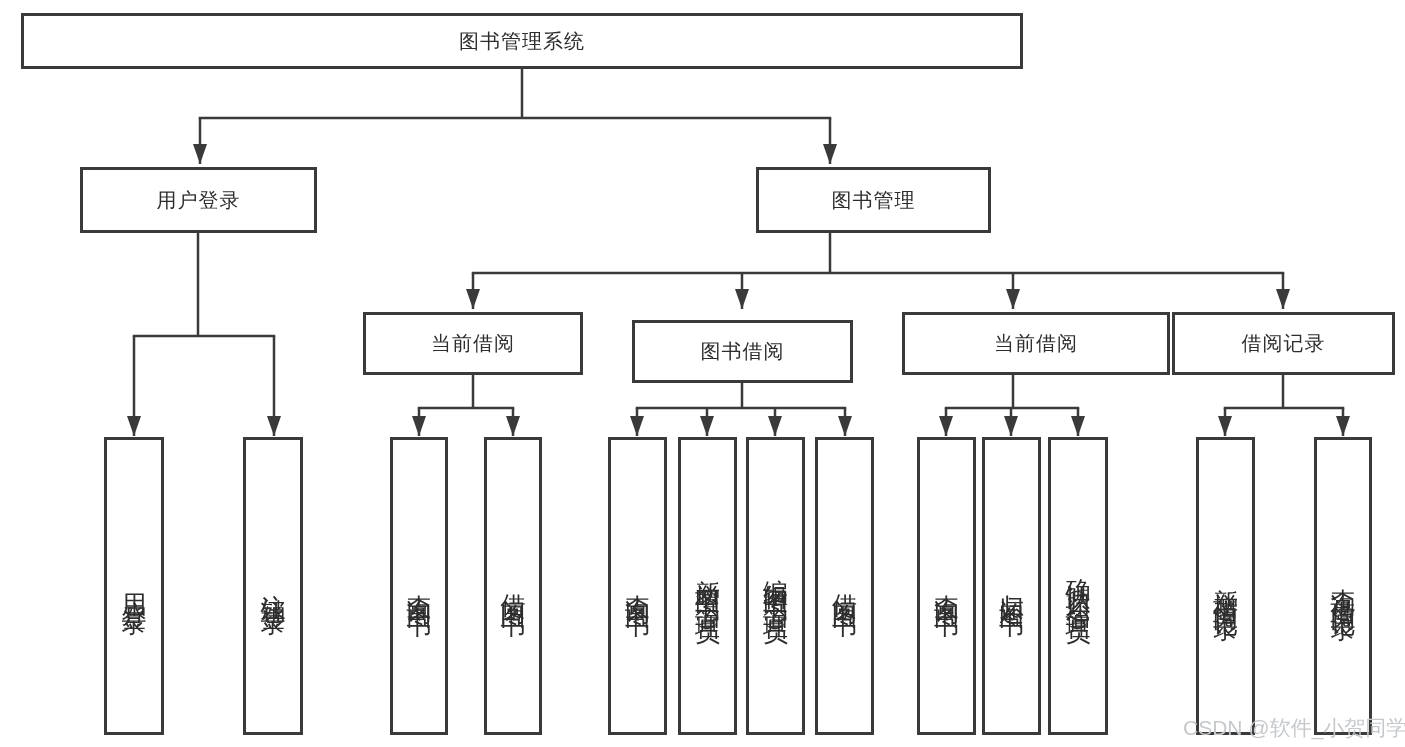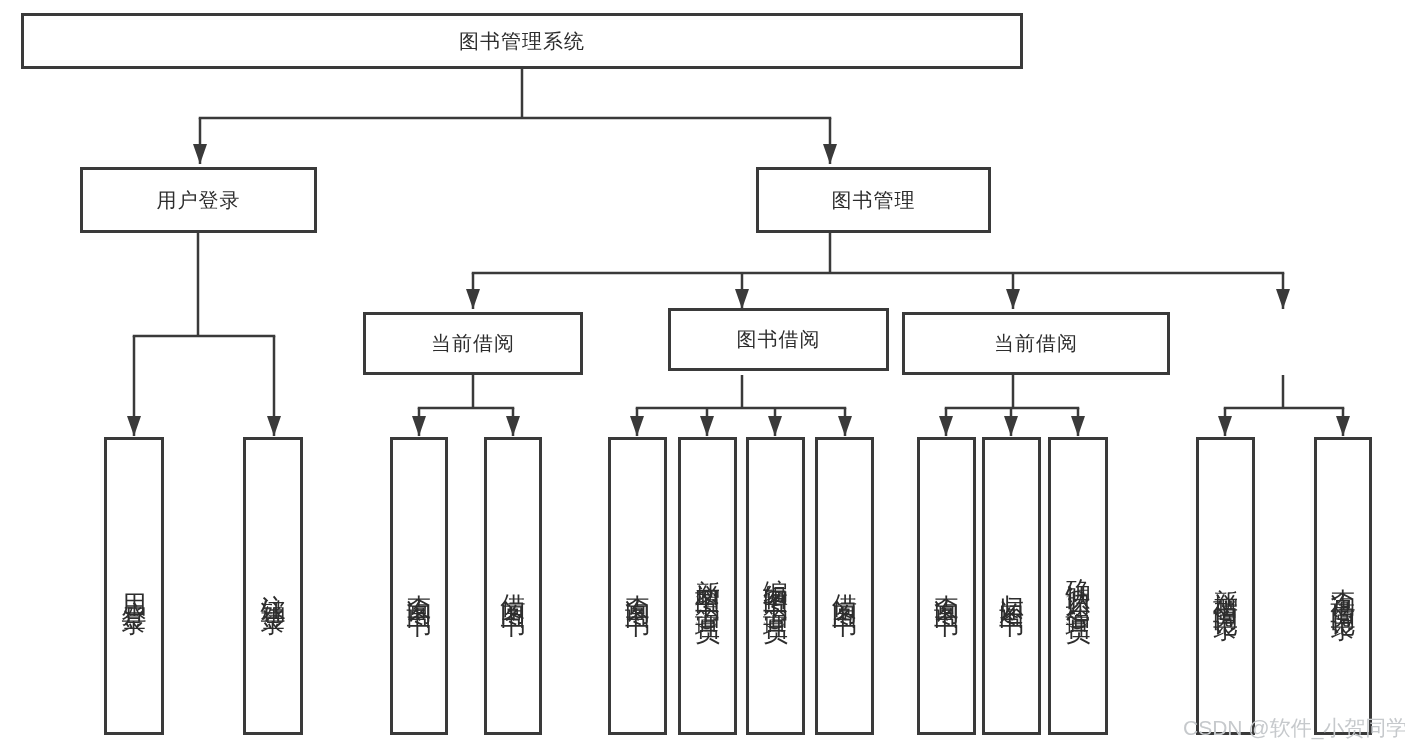--- a/index.html
+++ b/index.html
@@ -101,22 +101,23 @@
     <line x1="1225" y1="408" x2="1225" y2="436" marker-end="url(#arrow)"></line>
     <line x1="1343" y1="408" x2="1343" y2="436" marker-end="url(#arrow)"></line>
   </svg>
 
   <div class="node" style="left:21px;top:13px;width:1002px;height:56px;">图书管理系统</div>
 
   <div class="node" style="left:80px;top:167px;width:237px;height:66px;">用户登录</div>
   <div class="node" style="left:712px;top:167px;width:235px;height:66px;margin-left:44px;">图书管理</div>
 
   <div class="node" style="left:363px;top:312px;width:220px;height:63px;">当前借阅</div>
-  <div class="node" style="left:632px;top:308px;width:221px;height:63px;margin-left:36px;">图书借阅</div>
+  <div class="node" style="left:632px;top:320px;width:221px;height:63px;">图书借阅</div>
   <div class="node" style="left:902px;top:312px;width:268px;height:63px;">当前借阅</div>
+  <div class="node" style="left:1172px;top:312px;width:223px;height:63px;">借阅记录</div>
 
   <div class="node node-v" style="left:104px;top:437px;width:60px;height:298px;">用户登录</div>
   <div class="node node-v" style="left:243px;top:437px;width:60px;height:298px;">注销登录</div>
 
   <div class="node node-v" style="left:390px;top:437px;width:58px;height:298px;">查询图书</div>
   <div class="node node-v" style="left:484px;top:437px;width:58px;height:298px;">借阅图书</div>
 
   <div class="node node-v" style="left:608px;top:437px;width:59px;height:298px;">查询图书</div>
   <div class="node node-v" style="left:678px;top:437px;width:59px;height:298px;">新增图书（管理员）</div>
   <div class="node node-v" style="left:746px;top:437px;width:59px;height:298px;">编辑图书（管理员）</div>

